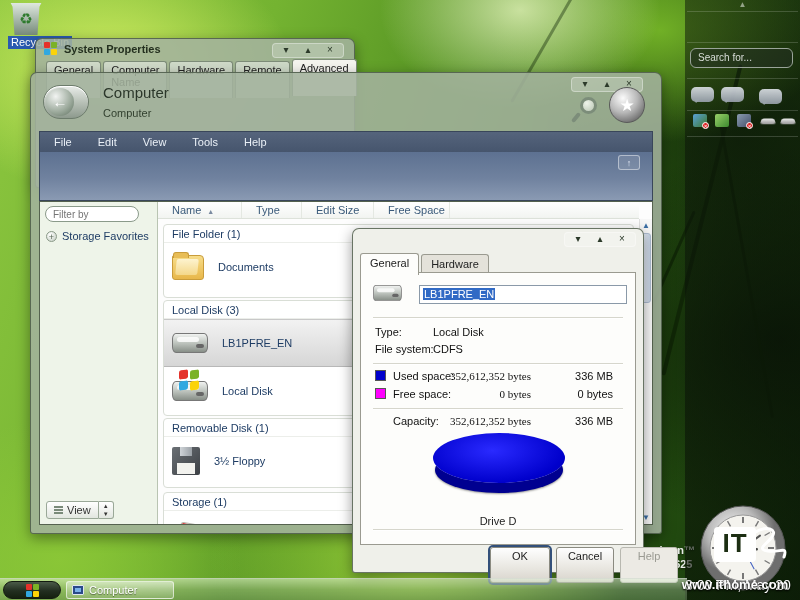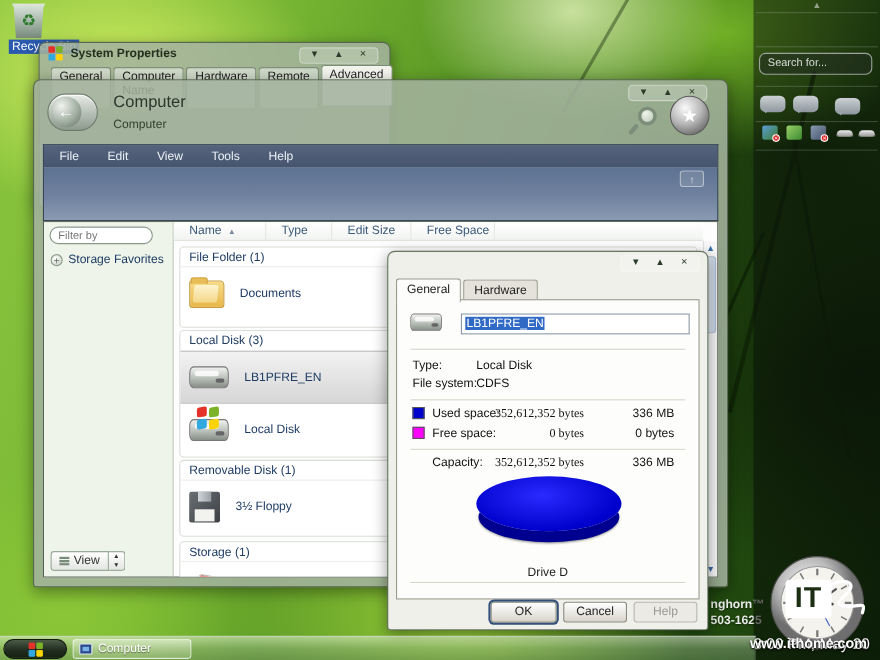--- a/index.html
+++ b/index.html
@@ -139,22 +139,22 @@
   .dsize { position:absolute; right:8px; width:60px; text-align:right; }
   .swatch { position:absolute; left:0; top:0; width:11px; height:11px; border:1px solid #555; }
   .vinput { position:absolute; left:58px; top:12px; width:208px; height:19px; background:#fff; border:1px solid #8a99a8; padding:2px 3px; }
   .vinput span { background:#316ac5; color:#fff; padding:0 1px; }
   .disk-sm { position:absolute; left:12px; top:12px; transform:scale(.8); transform-origin:top left; }
   .pie { position:absolute; left:72px; top:148px; width:132px; height:50px; border-radius:50%;
      background:radial-gradient(ellipse at 45% 35%, #2a2aff, #0000cc 70%, #0000aa); 
      box-shadow:0 12px 0 -2px #000090, 0 13px 2px -2px rgba(0,0,0,.4); }
   .pielbl { position:absolute; left:0; right:0; top:208px; text-align:center; color:#222; }
   .dbtns { position:absolute; bottom:5px; left:0; right:0; height:20px; }
-  .dbtn { position:absolute; height:19px; background:linear-gradient(180deg,#fefefe,#e8e6e0 60%,#d8d4cc);
-     border:1px solid #8a8a80; border-radius:3px; text-align:center; line-height:17px; color:#222; }
+  .dbtn { position:absolute; height:36px; background:linear-gradient(180deg,#fefefe,#e8e6e0 60%,#d8d4cc);
+     border:1px solid #8a8a80; border-radius:3px; text-align:center; line-height:17px; color:#222;margin-left:44px; }
   .dbtn.default { box-shadow:0 0 0 2px #33507a; }
   .dbtn.disabled { color:#9a9a92; border-color:#b8b8b0; background:#eceae4; }
 
   
   #sidebar { position:absolute; right:0; top:0; width:115px; height:600px; z-index:4;
      background:linear-gradient(180deg, rgba(12,22,10,.52), rgba(8,16,6,.6)); }
   #sidebar .divider { position:absolute; left:2px; right:2px; height:1px; background:rgba(255,255,255,.17); }
   #sidebar .topcaret { position:absolute; top:0; left:50%; transform:translateX(-50%); color:rgba(255,255,255,.5); font-size:8px; }
   .sbox { position:absolute; left:5px; top:48px; width:103px; height:20px; background:rgba(35,45,35,.55);
      border:1px solid #9aa49a; border-radius:6px; color:#d8ddd8; font-size:10px; padding:3px 7px 0; }

